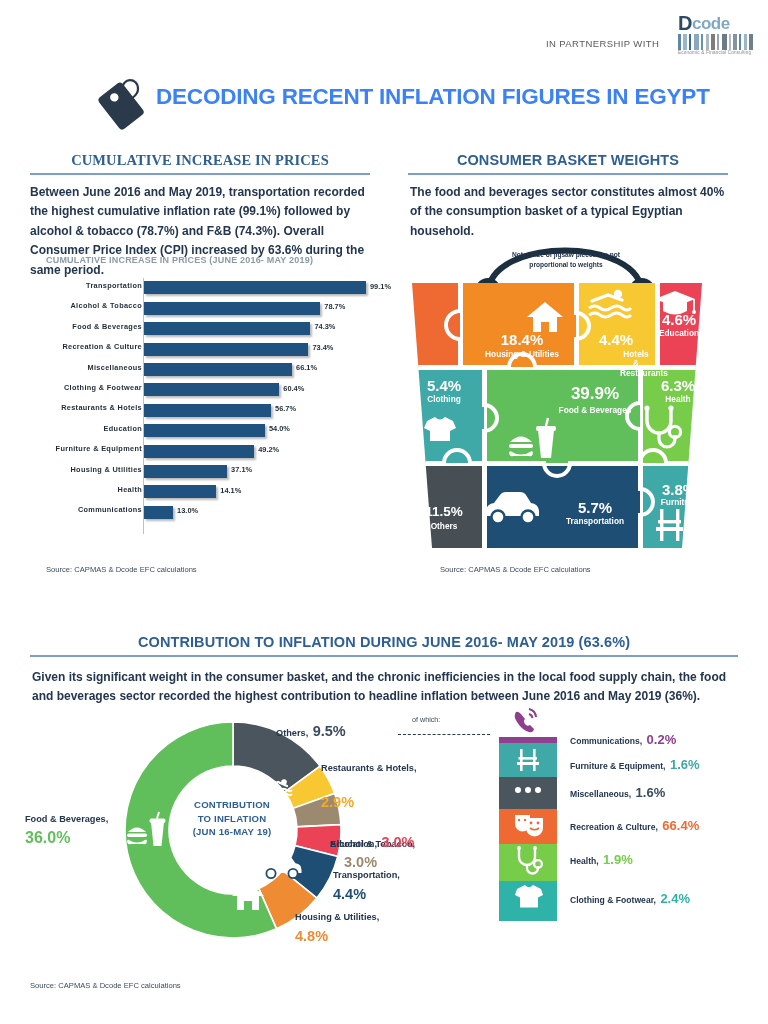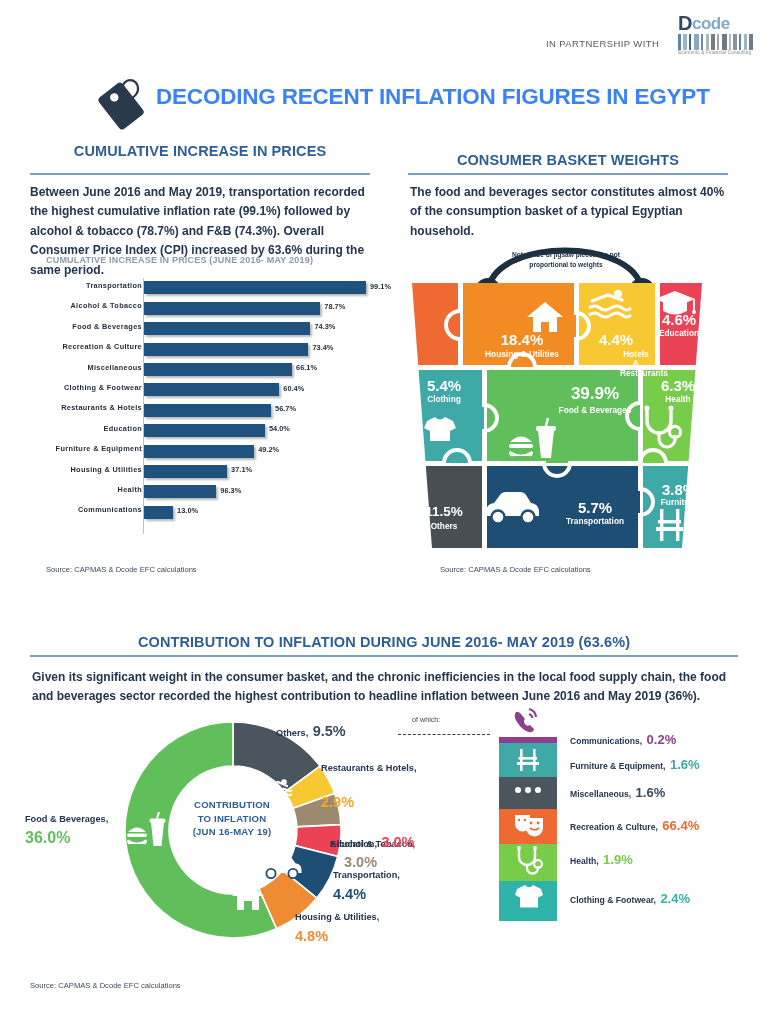--- a/index.html
+++ b/index.html
@@ -101,21 +101,21 @@
       <g transform="rotate(-38 31 34)">
         <rect x="12" y="16" width="30" height="40" rx="4" fill="#2b3a4a"></rect>
         <circle cx="27" cy="25" r="4.2" fill="#fff"></circle>
       </g>
       <path d="M30 22 C30 9, 46 9, 46 21 C46 27, 41 29, 39 31" fill="none" stroke="#2b3a4a" stroke-width="2.2"></path>
     </svg>
   </div>
 
   <div class="abs maintitle">DECODING RECENT INFLATION FIGURES IN EGYPT</div>
 
-  <div class="abs sechead" style="left:30px;top:143px;width:340px;">CUMULATIVE INCREASE IN PRICES</div>
+  <div class="abs sechead" style="left:30px;top:152px;width:340px;font-family:Liberation Serif, serif;">CUMULATIVE INCREASE IN PRICES</div>
   <div class="abs secline" style="left:30px;top:173px;width:340px;"></div>
 
   <div class="abs blurb" style="left:30px;top:183px;width:340px;">Between June 2016 and May 2019, transportation recorded the highest cumulative inflation rate (99.1%) followed by alcohol &amp; tobacco (78.7%) and F&amp;B (74.3%). Overall Consumer Price Index (CPI) increased by 63.6% during the same period.</div>
 
   <div class="abs sublabel" style="left:46px;top:255px;">CUMULATIVE INCREASE IN PRICES (JUNE 2016- MAY 2019)</div>
 
   <div class="abs" id="barchart" style="left:14px;top:278px;width:360px;height:262px;">
     <div class="axis" id="baraxis" style="height:256px;"></div>
   <div class="barrow">
         <div class="barcat">Transportation</div>
@@ -163,21 +163,21 @@
         <div class="barval" style="left: 244.216px;">49.2%</div>
       </div>
       <div class="barrow">
         <div class="barcat">Housing &amp; Utilities</div>
         <div class="bar" style="width: 83.11px; background: rgb(31, 82, 127);"></div>
         <div class="barval" style="left: 217.11px;">37.1%</div>
       </div>
       <div class="barrow">
         <div class="barcat">Health</div>
         <div class="bar" style="width: 72.3572px; background: rgb(31, 82, 127);"></div>
-        <div class="barval" style="left: 206.357px;">96.3%</div>
+        <div class="barval" style="left: 206.357px;">14.1%</div>
       </div>
       <div class="barrow">
         <div class="barcat">Communications</div>
         <div class="bar" style="width: 29.1221px; background: rgb(31, 82, 127);"></div>
         <div class="barval" style="left: 163.122px;">13.0%</div>
       </div>
     </div>
 
   <div class="abs source" style="left:46px;top:565px;">Source: CAPMAS &amp; Dcode EFC calculations</div>
 

